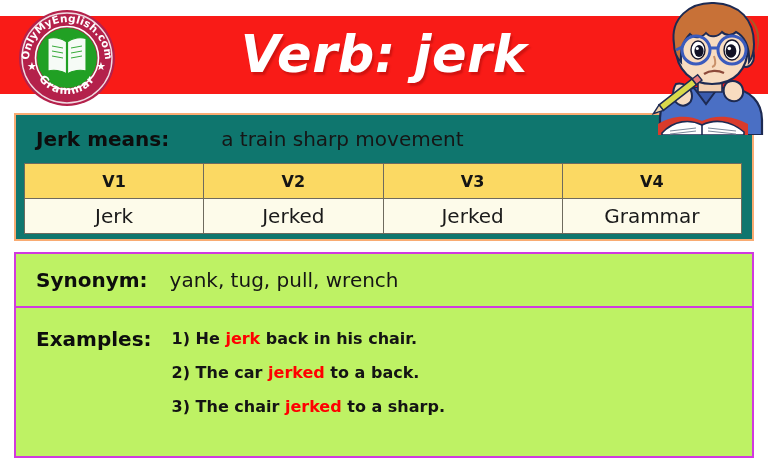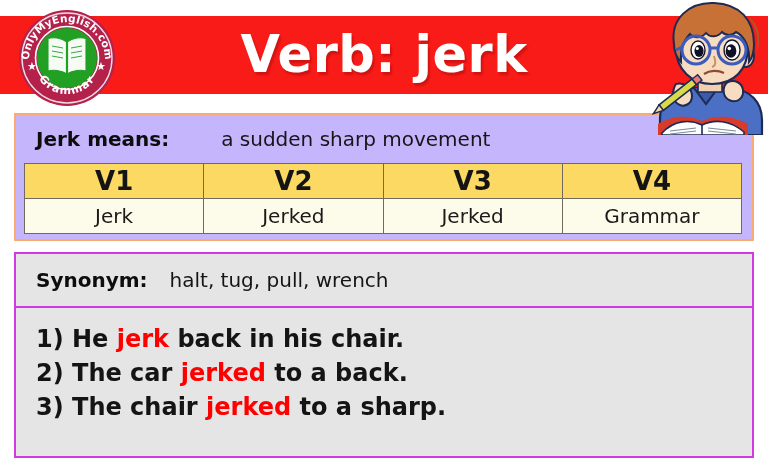--- a/index.html
+++ b/index.html
@@ -38,20 +38,21 @@
     width: 768px;
     height: 78px;
     line-height: 78px;
     text-align: center;
     color: #ffffff;
     font-size: 51px;
     font-weight: bold;
     letter-spacing: 0.5px;
     text-shadow: 2px 3px 2px rgba(120,0,0,0.30);
     font-family: "DejaVu Sans", "Liberation Sans", sans-serif;
+    font-style: italic;
   }
 
   
   .logo {
     position: absolute;
     left: 17px;
     top: 8px;
     width: 100px;
     height: 100px;
     z-index: 5;
@@ -67,21 +68,21 @@
     z-index: 6;
   }
 
   
   #panel-cream {
     position: absolute;
     left: 14px;
     top: 113px;
     width: 740px;
     height: 128px;
-    background: #c4b5fd;
+    background: #0f766e;
     border: 2px solid #f9ab72;
     box-sizing: border-box;
   }
   .means-row {
     position: absolute;
     left: 0;
     top: 0;
     width: 100%;
     height: 48px;
     display: flex;
@@ -111,39 +112,39 @@
     table-layout: fixed;
   }
   .verb-table td {
     border: 1px solid #6e6a5e;
     text-align: center;
     height: 35px;
     box-sizing: border-box;
   }
   .verb-table tr.head td {
     background: #fbd963;
-    font-size: 26px;
+    font-size: 16px;
     font-weight: bold;
     color: #141414;
   }
   .verb-table tr.body td {
     background: #fdfbea;
     font-size: 20px;
     color: #1a1a1a;
     font-weight: normal;
   }
 
   
   #panel-purple {
     position: absolute;
     left: 14px;
     top: 252px;
     width: 740px;
     height: 206px;
-    background: #e5e5e5;
+    background: #bef264;
     border: 2px solid #d13ae0;
     box-sizing: border-box;
   }
   .syn-row {
     position: relative;
     height: 54px;
     border-bottom: 2px solid #d13ae0;
     display: flex;
     align-items: center;
     box-sizing: border-box;
@@ -173,21 +174,21 @@
     font-size: 20px;
     font-weight: bold;
     color: #0d0d0d;
     white-space: nowrap;
     line-height: 34px;
   }
   .ex-list {
     margin-left: 20px;
   }
   .ex-item {
-    font-size: 24px;
+    font-size: 16px;
     font-weight: bold;
     color: #141414;
     line-height: 34px;
     white-space: nowrap;
   }
   .ex-item em {
     font-style: normal;
     color: #ff0000;
   }
 </style>
@@ -288,21 +289,21 @@
       <line x1="34" y1="134" x2="60" y2="131"></line>
       <line x1="72" y1="128" x2="100" y2="131"></line>
       <line x1="72" y1="131" x2="100" y2="134"></line>
     </g>
   </svg>
 </div>
 
 <div id="panel-cream">
   <div class="means-row">
     <span class="means-label">Jerk means:</span>
-    <span class="means-value">a sudden sharp movement</span>
+    <span class="means-value">a train sharp movement</span>
   </div>
 
   <table class="verb-table">
     <tbody>
         <tr class="head">
       <td>V1</td>
       <td>V2</td>
       <td>V3</td>
       <td>V4</td>
     </tr>
@@ -312,23 +313,24 @@
       <td>Jerked</td>
       <td>Grammar</td>
     </tr>
   </tbody>
     </table>
 </div>
 
 <div id="panel-purple">
   <div class="syn-row">
     <span class="syn-label">Synonym:</span>
-    <span class="syn-value">halt, tug, pull, wrench</span>
+    <span class="syn-value">yank, tug, pull, wrench</span>
   </div>
   <div class="ex-row">
+    <span class="ex-label">Examples:</span>
     <div class="ex-list">
       <div class="ex-item">
         <span>1)</span>
         <span>He </span><em>jerk</em><span> back in his chair.</span>
       </div>
       <div class="ex-item">
         <span>2)</span>
         <span>The car </span><em>jerked</em><span> to a back.</span>
       </div>
       <div class="ex-item">

